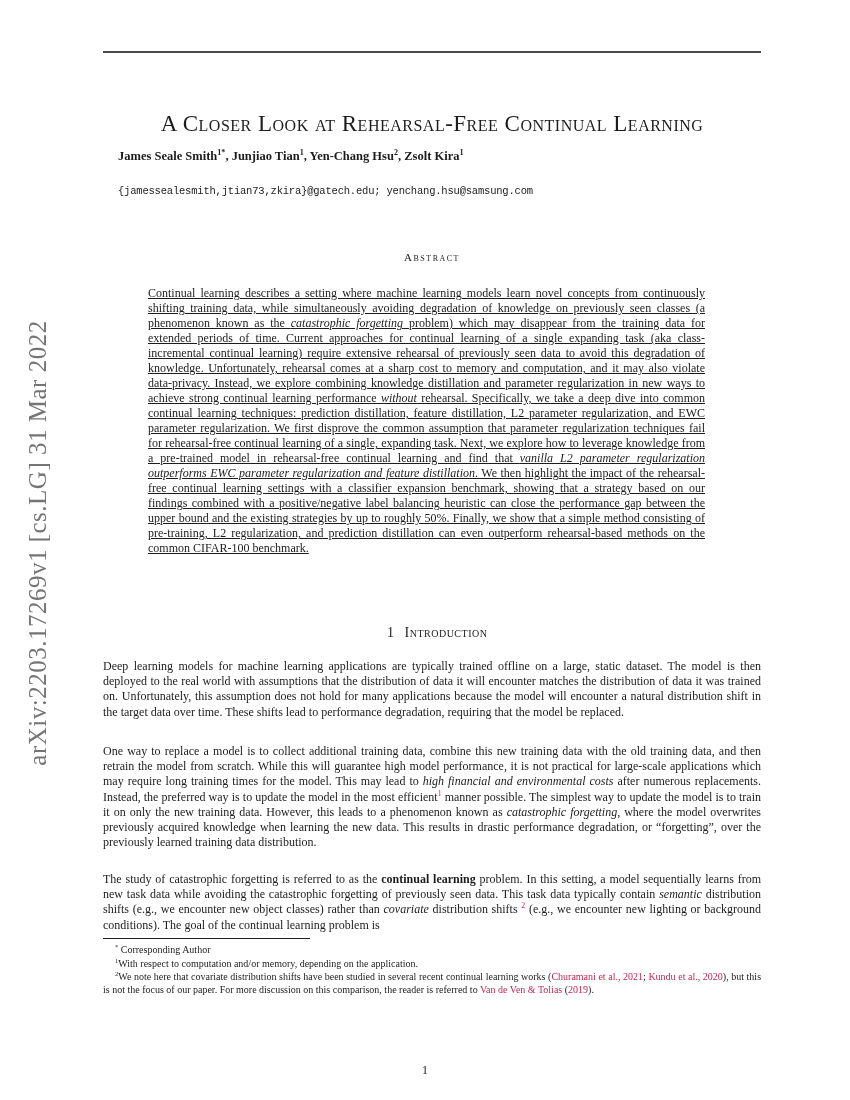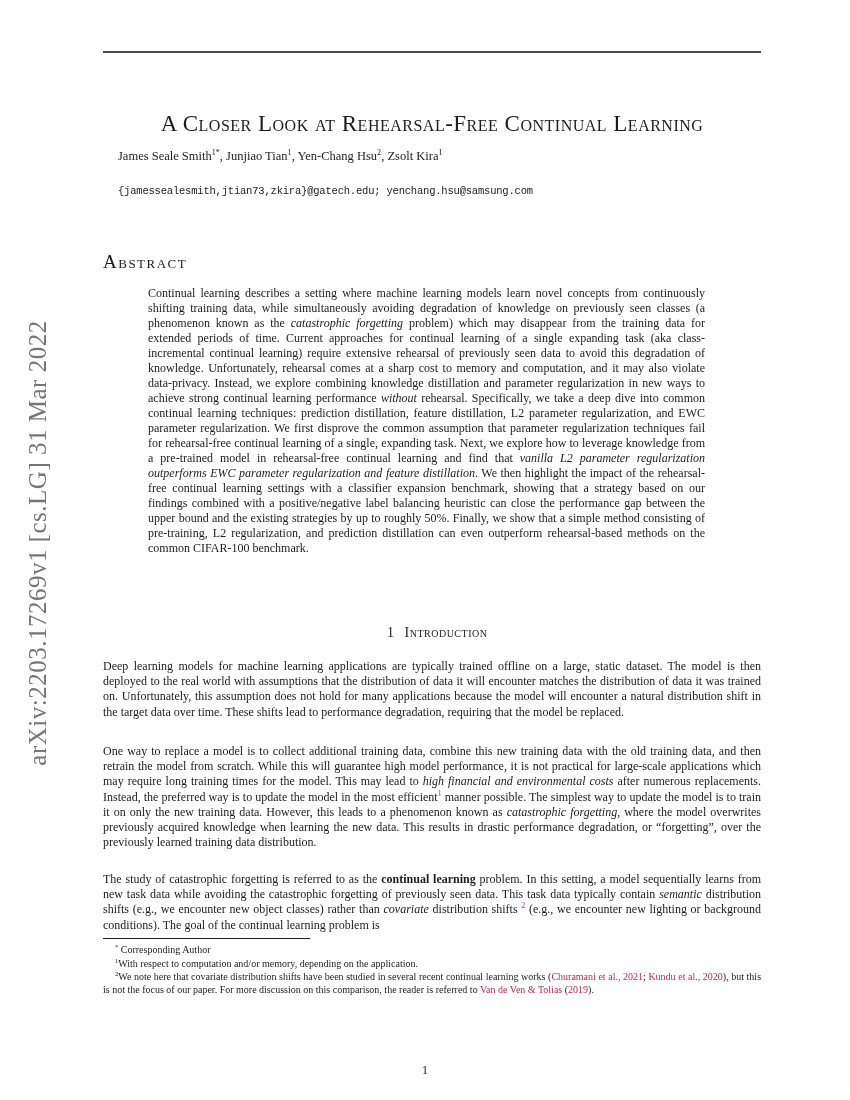--- a/index.html
+++ b/index.html
@@ -12,30 +12,30 @@
   .watermark{
     position:absolute;left:38px;top:543px;
     transform:translate(-50%,-50%) rotate(-90deg);
     white-space:nowrap;font-size:25px;letter-spacing:0.5px;
     color:var(--watermark,#757575);
   }
   .title{
     position:absolute;left:103px;top:101px;width:658px;text-align:center;
     font-variant:small-caps;font-size:23px;letter-spacing:0.5px;margin-top:10px;
   }
-  .authors{position:absolute;left:118px;top:149px;width:643px;font-size:12.5px;font-weight:normal;}
+  .authors{position:absolute;left:118px;top:149px;width:643px;font-size:12.5px;font-weight:bold;}
   .affil{position:absolute;left:118px;top:167px;width:643px;font-size:12px;}
   .emails{position:absolute;left:118px;top:185px;width:643px;font-family:Liberation Mono, monospace;font-size:10.5px;letter-spacing:-0.2px;}
   .abs-head{
-    position:absolute;left:103px;top:251px;width:658px;text-align:left;
-    font-variant:small-caps;font-size:19px;letter-spacing:1.5px;
+    position:absolute;left:103px;top:251px;width:658px;text-align:center;
+    font-variant:small-caps;font-size:11px;letter-spacing:1.5px;
   }
   .abs-body{
     position:absolute;left:148px;top:286px;width:557px;
-    font-size:12px;line-height:15px;text-align:justify;
+    font-size:12px;line-height:15px;text-align:justify;text-decoration:underline;
   }
   .sec-head{position:absolute;left:103px;top:625px;width:658px;font-size:14px;text-align:center;}
   .sec-num{display:inline-block;min-width:28px;}
   .sec-label{font-variant:small-caps;letter-spacing:0.5px;}
   .para{position:absolute;left:103px;width:658px;font-size:12px;line-height:15.2px;text-align:justify;}
   .p1{top:659px;}
   .p2{top:744px;}
   .p3{top:872px;}
   .fn-rule{position:absolute;left:103px;top:938px;width:207px;height:1px;background:#222;}
   .footnotes{position:absolute;left:103px;top:944px;width:658px;font-size:10px;line-height:12.6px;text-align:justify;}

